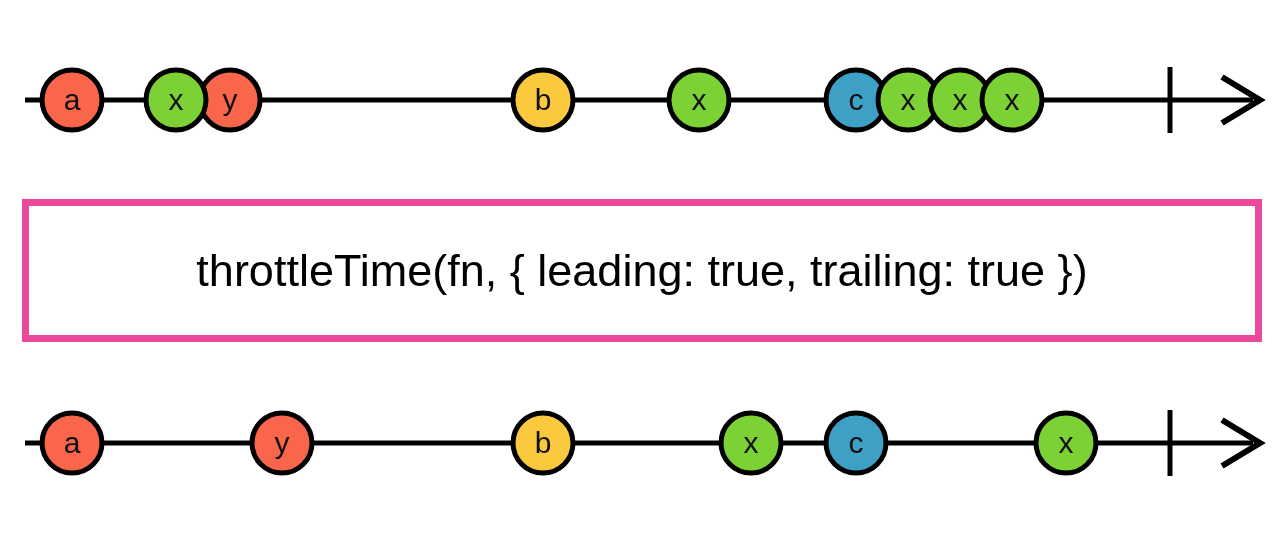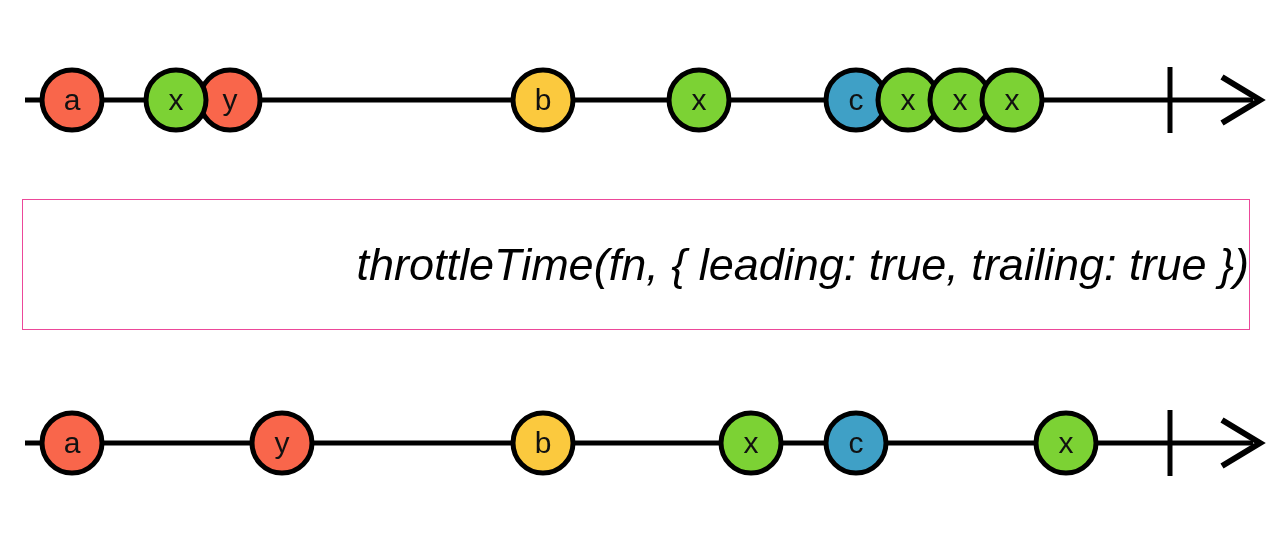--- a/index.html
+++ b/index.html
@@ -13,26 +13,25 @@
   }
   .stream-svg { position: absolute; left: 0; display: block; }
   #stream-top-svg { top: 0; }
   #stream-bottom-svg { top: 340px; }
   .operator-box {
     position: absolute;
     left: 22px;
     top: 199px;
     width: 1226px;
     height: 129px;
-    border: 1px solid #ec4899;
+    border: 7px solid #ec4899;
     background: #ffffff;
     display: flex;
     align-items: center;
-    justify-content: flex-end;
-    font-style: italic;
+    justify-content: center;
   }
   .operator-label {
     font-size: 45px;
     color: #000000;
     white-space: nowrap;
     letter-spacing: 0px;
   }
   .marble-circle { stroke: #000000; stroke-width: 5px; }
   .marble-label {
     font-family: "Liberation Sans", sans-serif;

